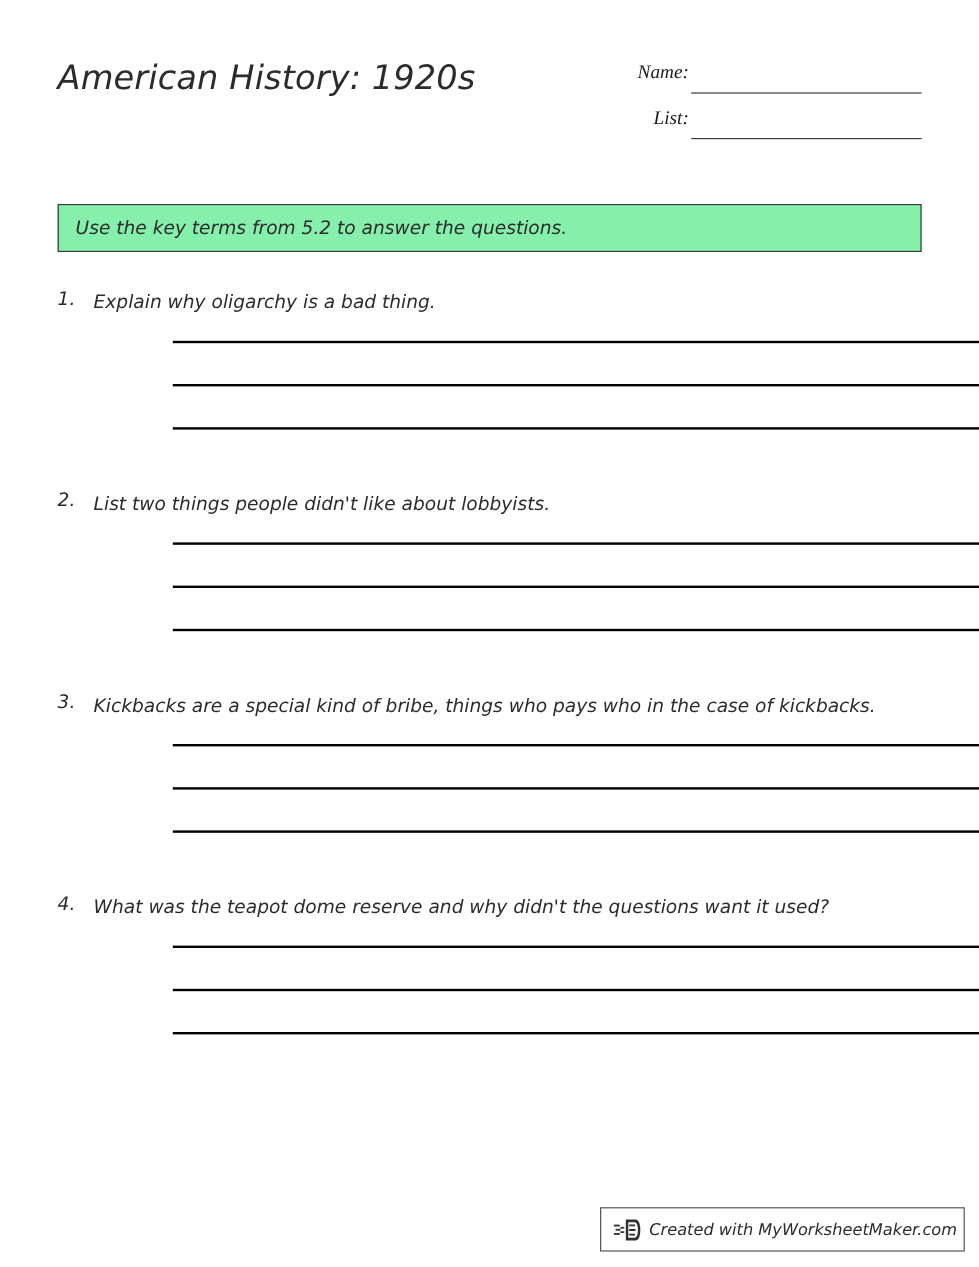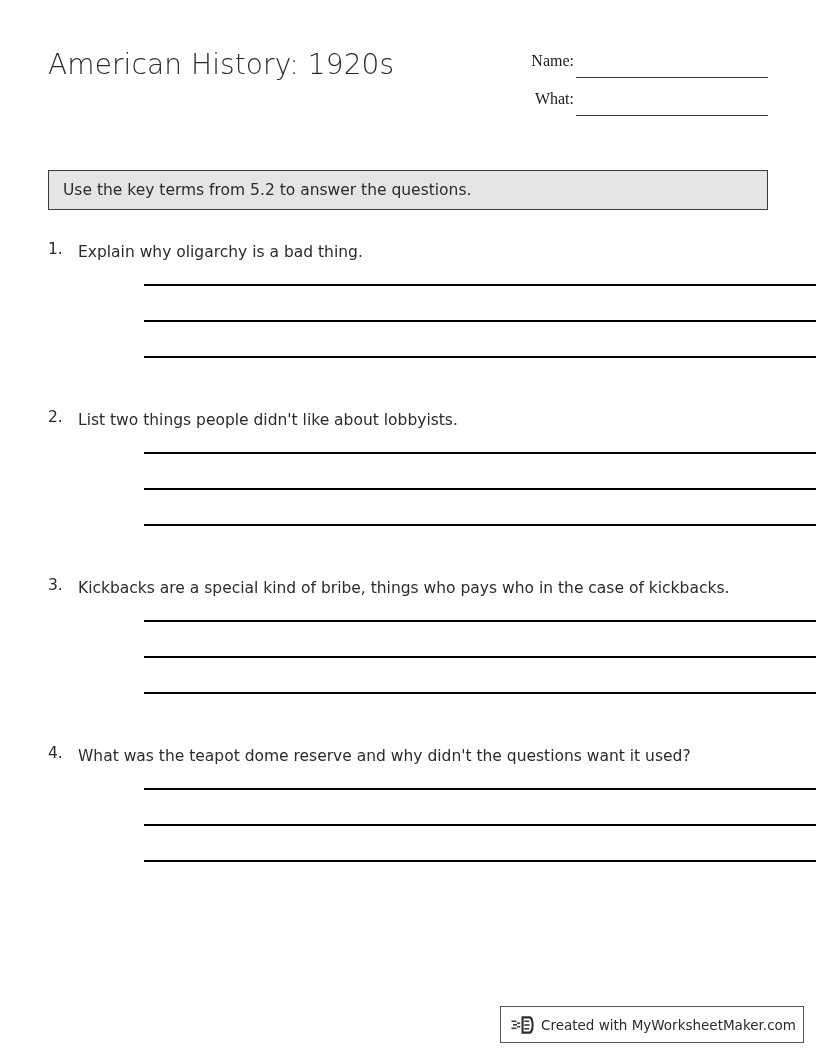--- a/index.html
+++ b/index.html
@@ -14,20 +14,21 @@
     font-family: "DejaVu Sans", sans-serif;
     color: #2b2b2b;
     overflow: hidden;
   }
 
   .page {
     position: absolute;
     inset: 0;
     width: 816px;
     height: 1056px;
+    font-style: italic;
   }
 
   
   .header {
     position: absolute;
     left: 0;
     top: 0;
     width: 816px;
     height: 150px;
   }
@@ -74,21 +75,21 @@
 
   
   .instructions {
     position: absolute;
     left: 48px;
     top: 170px;
     width: 720px;
     height: 40px;
     border: 1.4px solid #3b3b3b;
     box-sizing: border-box;
-    background: #e5e5e5;
+    background: #86efac;
   }
   .instructions-text {
     position: absolute;
     left: 14px;
     top: 50%;
     transform: translateY(-50%);
     font-size: 15.5px;
     font-weight: 400;
     color: #2b2b2b;
     white-space: nowrap;
@@ -172,21 +173,21 @@
 
   <div class="header">
     <div class="title">American History: 1920s</div>
 
     <div class="namedate">
       <div class="nd-row">
         <span class="nd-label">Name:</span>
         <span class="nd-line"></span>
       </div>
       <div class="nd-row">
-        <span class="nd-label">What:</span>
+        <span class="nd-label">List:</span>
         <span class="nd-line"></span>
       </div>
     </div>
   </div>
 
   <div class="instructions">
     <span class="instructions-text">Use the key terms from 5.2 to answer the questions.</span>
   </div>
 
   <div class="questions">

